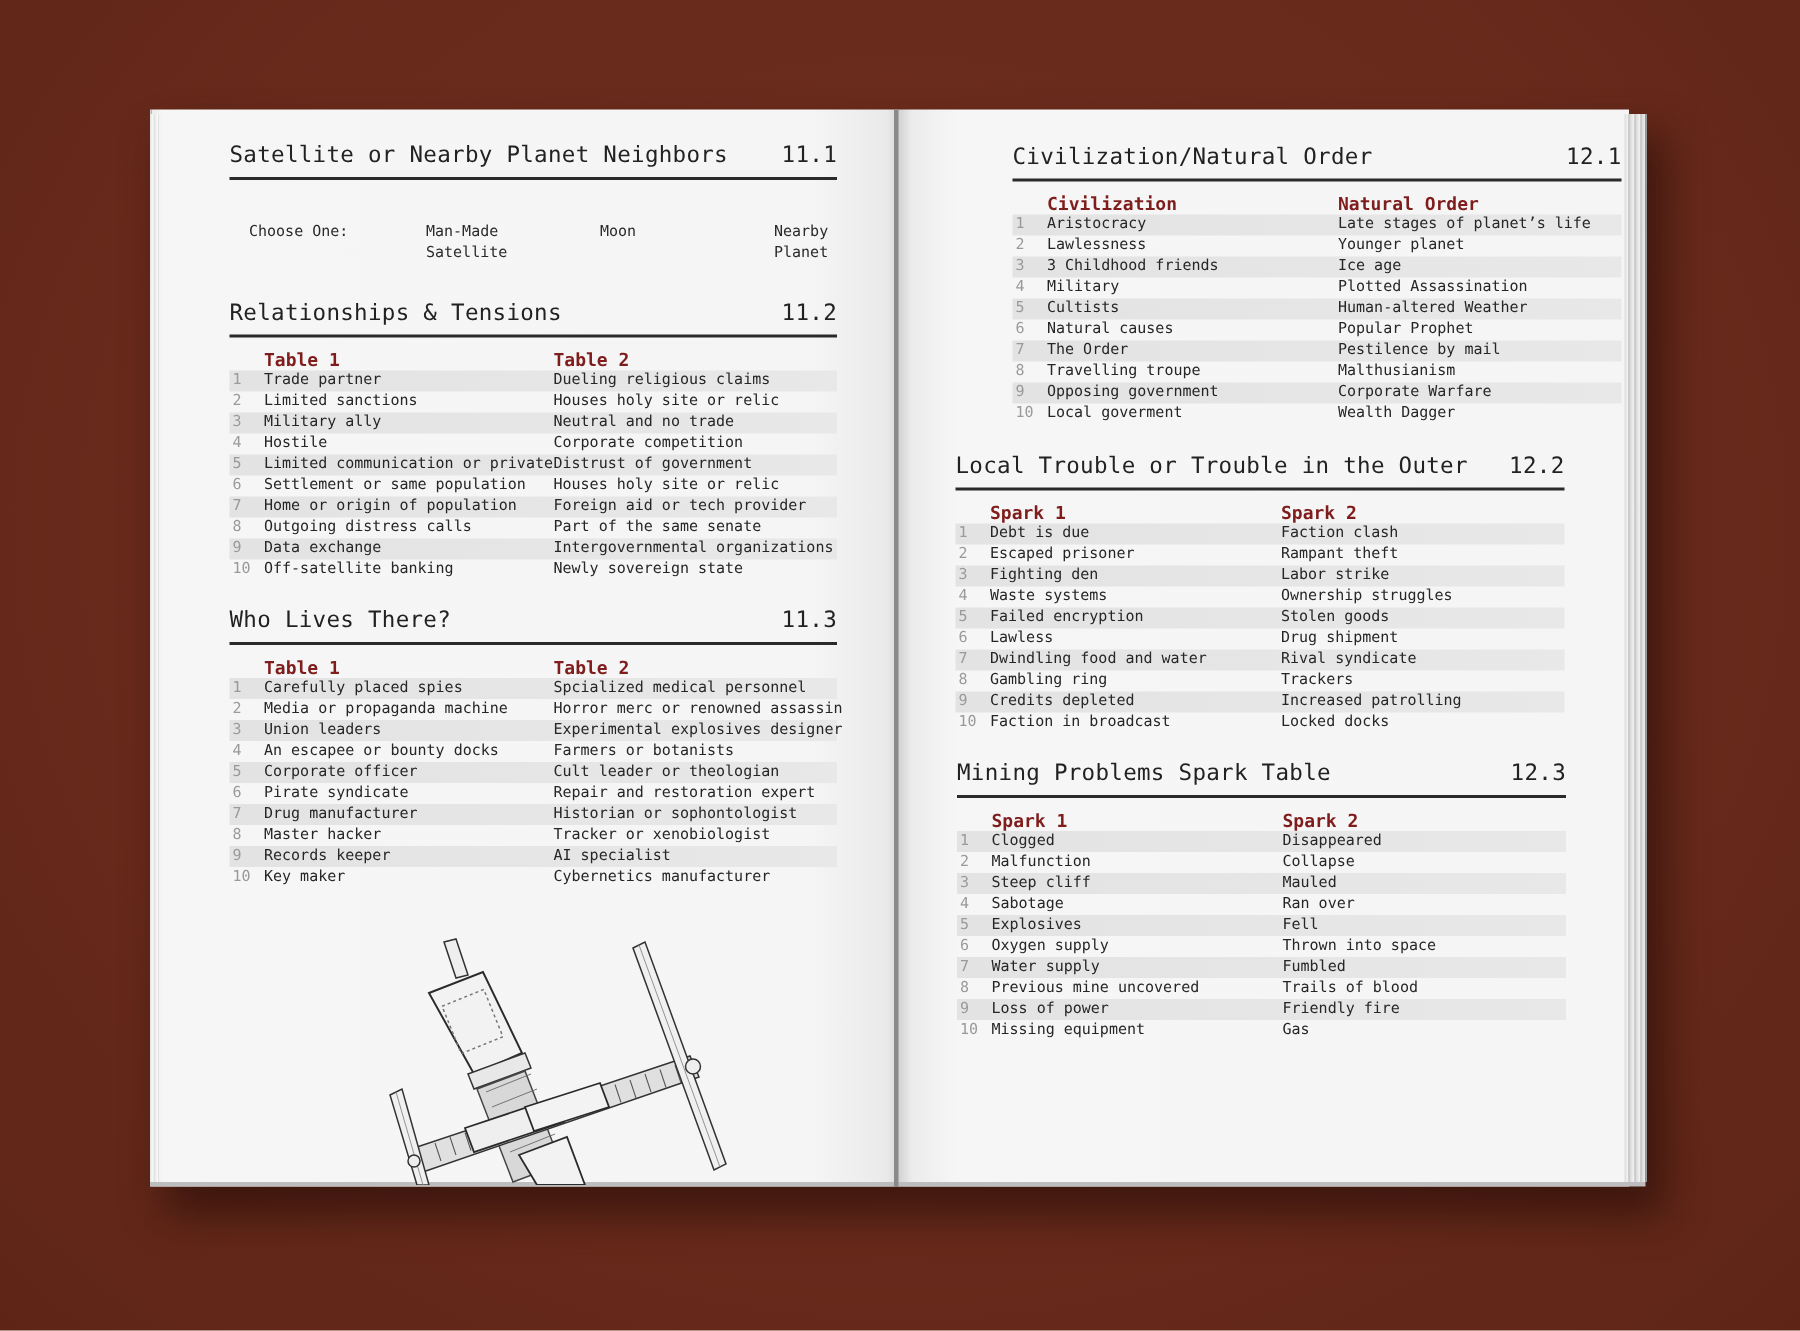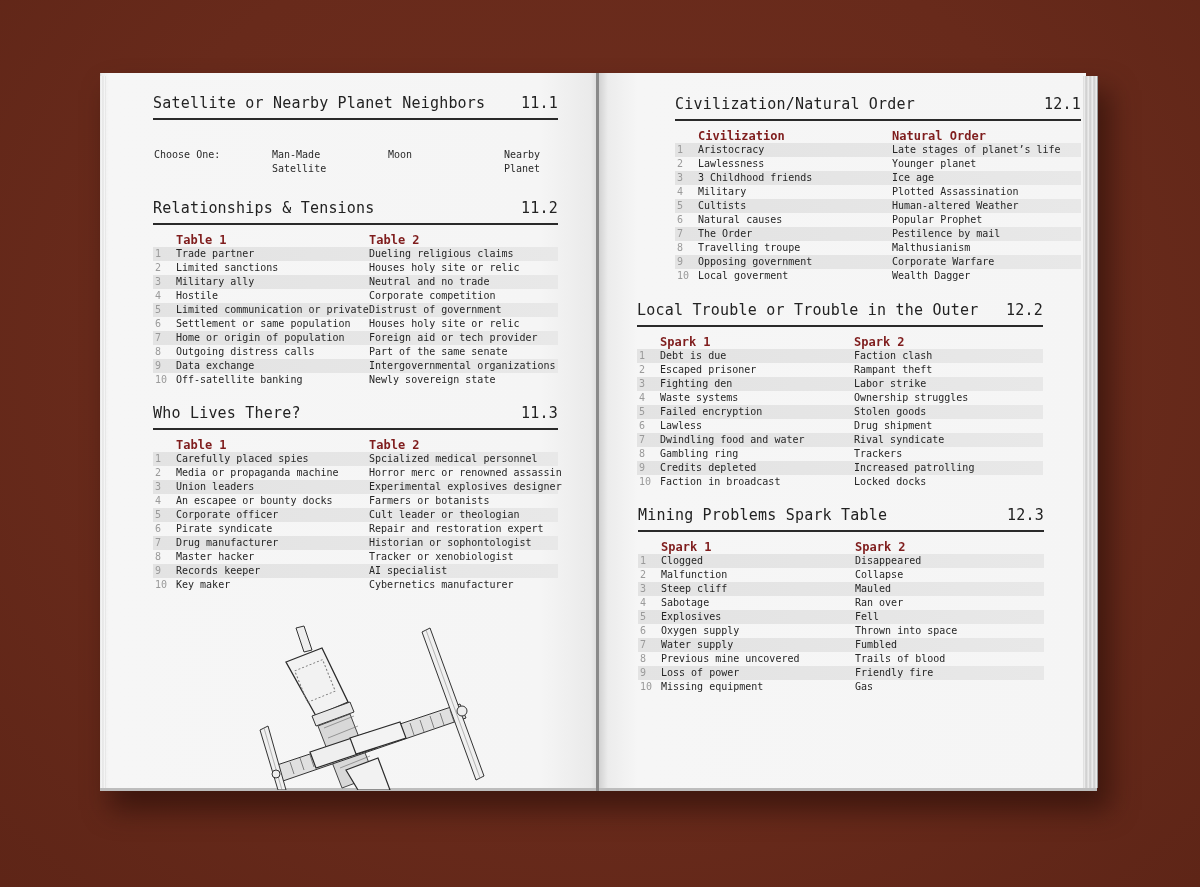--- a/index.html
+++ b/index.html
@@ -49,21 +49,21 @@
   .sec-head {
     display: flex; justify-content: space-between; align-items: flex-end;
     border-bottom: 2px solid #2a2a2a;
     height: 22px;
     font-size: 15px; letter-spacing: 0.2px; color: #222;
     padding-bottom: 6px;
   }
   .sec-head .num { font-size: 15px; }
 
   .choose {
-    position: absolute; font-size: 10px; line-height: 14px; color: #2a2a2a;
+    position: absolute; font-size: 10px; line-height: 14px; color: #2a2a2a; margin-left: 12px;
   }
 
   .tbl { margin-top: 5px; font-size: 10px; }
   .tbl-head { display: flex; height: 17px; align-items: flex-end; font-weight: bold; font-size: 12px; color: #7f1d1d; font-family: "DejaVu Sans Mono", monospace; }
   .tbl-head .h1 { padding-left: 23px; }
   .row {
     position: relative; height: 14px; line-height: 14px; color: #262626;
     white-space: nowrap;
   }
   .row.odd { background: linear-gradient(90deg, #e3e3e3, #e8e8e8); }

